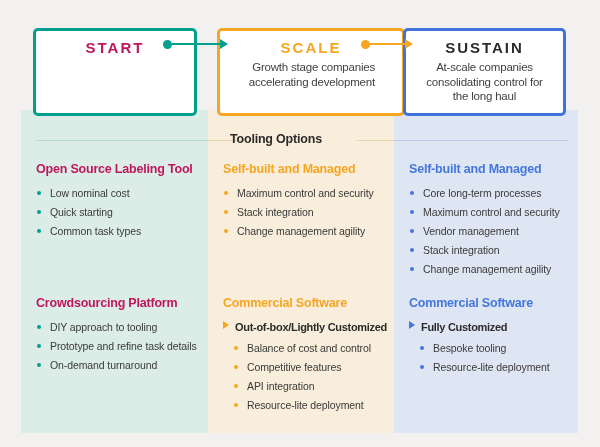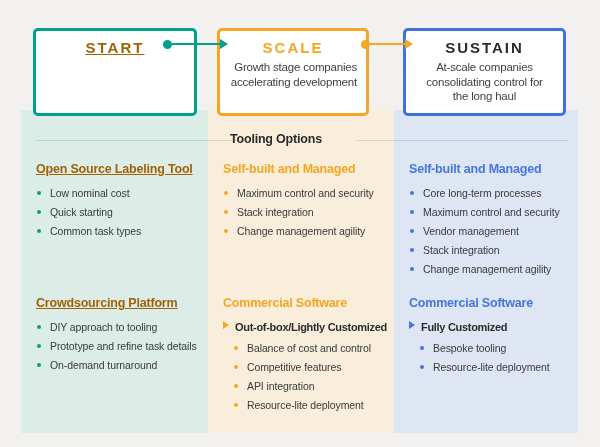--- a/index.html
+++ b/index.html
@@ -10,21 +10,21 @@
   
   .col{position:absolute;top:110px;height:323px;}
   .col-teal{left:21px;width:187px;background:#DCEDE7;}
   .col-orange{left:208px;width:186px;background:#F8EEDB;}
   .col-blue{left:394px;width:184px;background:#DFE6F3;}
 
   .sec{position:absolute;left:15px;right:4px;}
   .sec1{top:52px;}
   .sec2{top:186px;}
   .sec-heading{font-size:12.5px;font-weight:bold;letter-spacing:-0.2px;margin-bottom:11px;white-space:nowrap;}
-  .teal-text{color:#a16207;text-decoration:underline;}
+  .teal-text{color:#be185d;}
   .orange-text{color:#F5A623;}
   .blue-text{color:#4377DE;}
   .dark-text{color:#2B2B2B;}
 
   .bullet-row{display:flex;align-items:flex-start;margin-bottom:7px;}
   .dot{flex:0 0 4px;width:4px;height:4px;border-radius:50%;margin:4px 9px 0 1px;}
   .teal-dot{background:#00A08C;}
   .orange-dot{background:#F5A623;}
   .blue-dot{background:#4377DE;}
   .bullet-text{font-size:10.5px;line-height:12px;letter-spacing:-0.1px;white-space:nowrap;color:#3A3A3A;}
@@ -43,21 +43,21 @@
   .divider-right{left:357px;width:211px;
     background:linear-gradient(to right,#E9D5AE 0px,#E9D5AE 37px,#BFCCE8 37px,#BFCCE8 100%);}
   .divider-label{position:absolute;top:132px;left:230px;width:140px;text-align:left;
     font-size:12.5px;font-weight:bold;color:#2B2B2B;letter-spacing:-0.2px;}
 
   
   .card{position:absolute;top:28px;height:88px;background:#FFFFFF;border-radius:5px;
     box-sizing:border-box;display:flex;flex-direction:column;align-items:center;
     padding-top:8px;}
   .card-start{left:33px;width:164px;border:3px solid #00A08C;}
-  .card-scale{left:217px;width:152px;border:3px solid #F5A623;}
+  .card-scale{left:217px;width:188px;border:3px solid #F5A623;}
   .card-sustain{left:403px;width:163px;border:3px solid #3E74D9;}
   .card-title{font-size:15px;font-weight:bold;letter-spacing:2px;margin-bottom:4px;}
   .card-desc{font-size:11.5px;line-height:1.28;text-align:center;color:#3F3F3F;letter-spacing:-0.2px;}
   .desc-start{max-width:140px;}
   .desc-scale{max-width:128px;text-align:right;}
   .desc-sustain{max-width:124px;}
 
   
   .arrow{position:absolute;top:39px;height:10px;display:flex;align-items:center;z-index:5;}
   .arrow-1{left:163px;width:73px;}

